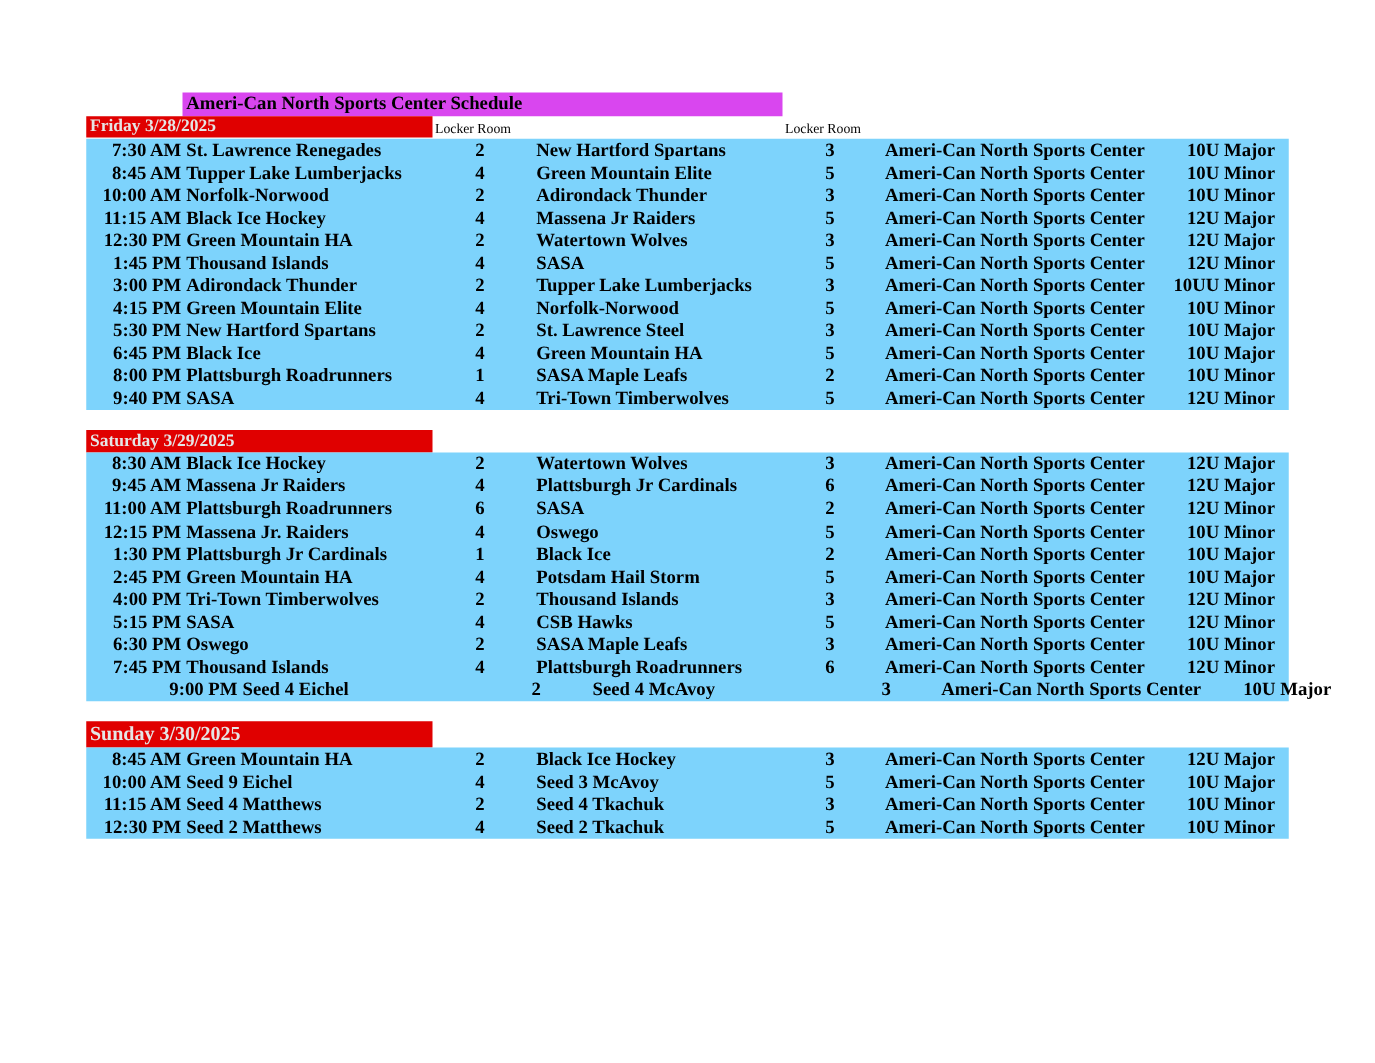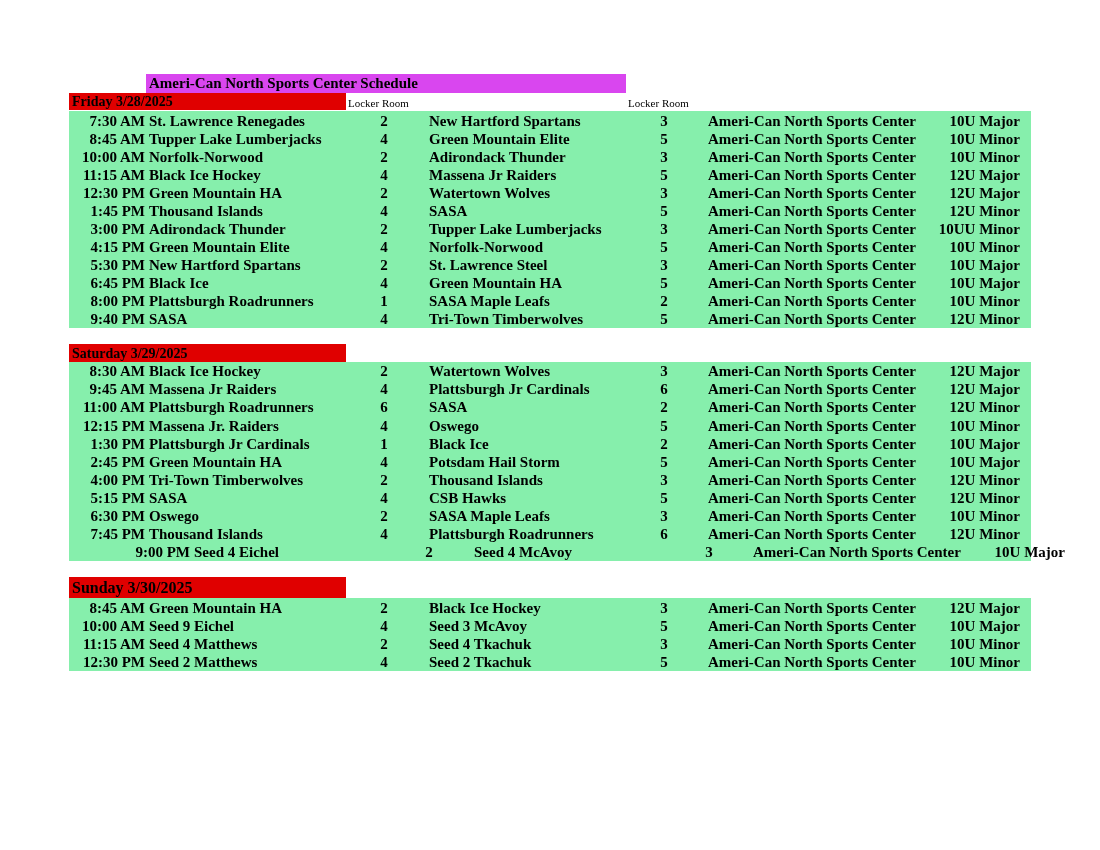--- a/index.html
+++ b/index.html
@@ -2,23 +2,23 @@
 <html><head>
 <meta charset="utf-8">
 <style>
   html, body { margin: 0; padding: 0; background: #ffffff; }
   body { width: 1100px; height: 850px; position: relative; overflow: hidden;
          font-family: "Liberation Serif", "DejaVu Serif", serif; color: #000; }
   .title-bar { position: absolute; left: 146px; top: 74px; width: 480px; height: 19px;
                background: #d946ef; }
   .title-text { position: absolute; left: 3px; top: 1px; font-weight: bold; font-size: 15px; line-height: 17px; white-space: nowrap; }
   .day-header { position: absolute; left: 69px; width: 277px; background: #e00000; }
-  .day-header span { position: absolute; left: 3px; font-weight: bold; color: #000000; white-space: nowrap; }
+  .day-header span { position: absolute; left: 3px; font-weight: bold; color: #e5e5e5; white-space: nowrap; }
   .locker-label { position: absolute; font-size: 11px; line-height: 13px; white-space: nowrap; }
-  .block { position: absolute; left: 69px; width: 962px; background: #86efac; }
+  .block { position: absolute; left: 69px; width: 962px; background: #7dd3fc; }
   .row { position: absolute; left: 0; width: 962px; height: 18px; font-weight: bold; font-size: 15px; line-height: 18px; white-space: nowrap; }
   .row span { position: absolute; top: 0; }
   .c-time { right: 886px; text-align: right; }
   .c-home { left: 80px; }
   .c-lr1 { left: 305px; width: 20px; text-align: center; }
   .c-away { left: 360px; }
   .c-lr2 { left: 585px; width: 20px; text-align: center; }
   .c-venue { left: 639px; }
   .c-div { right: 11px; text-align: right; }
 </style>

